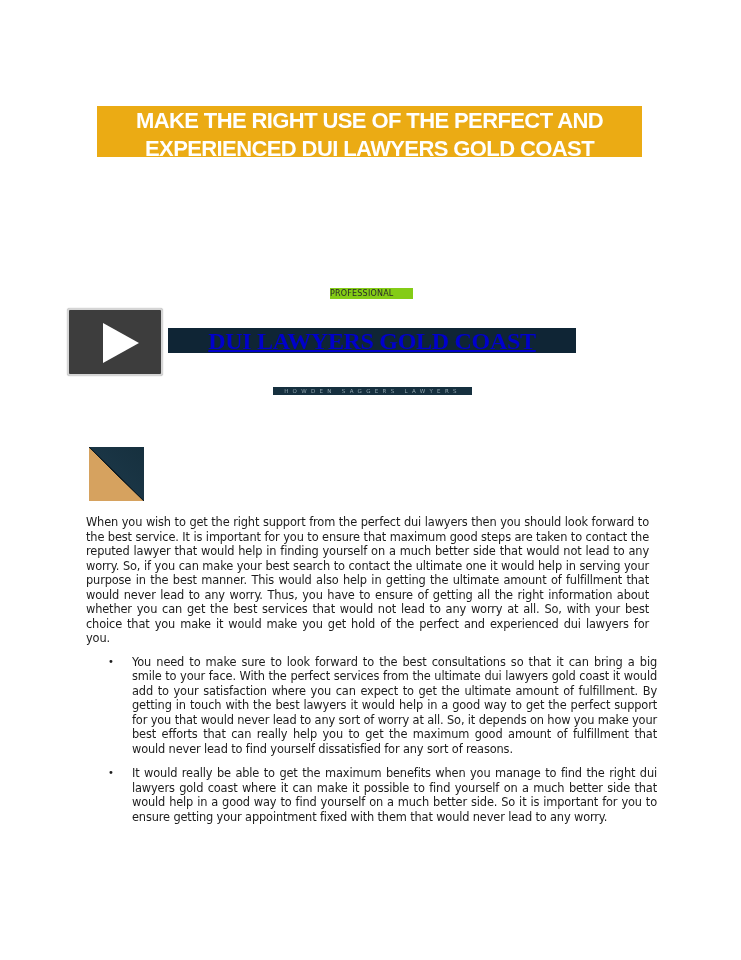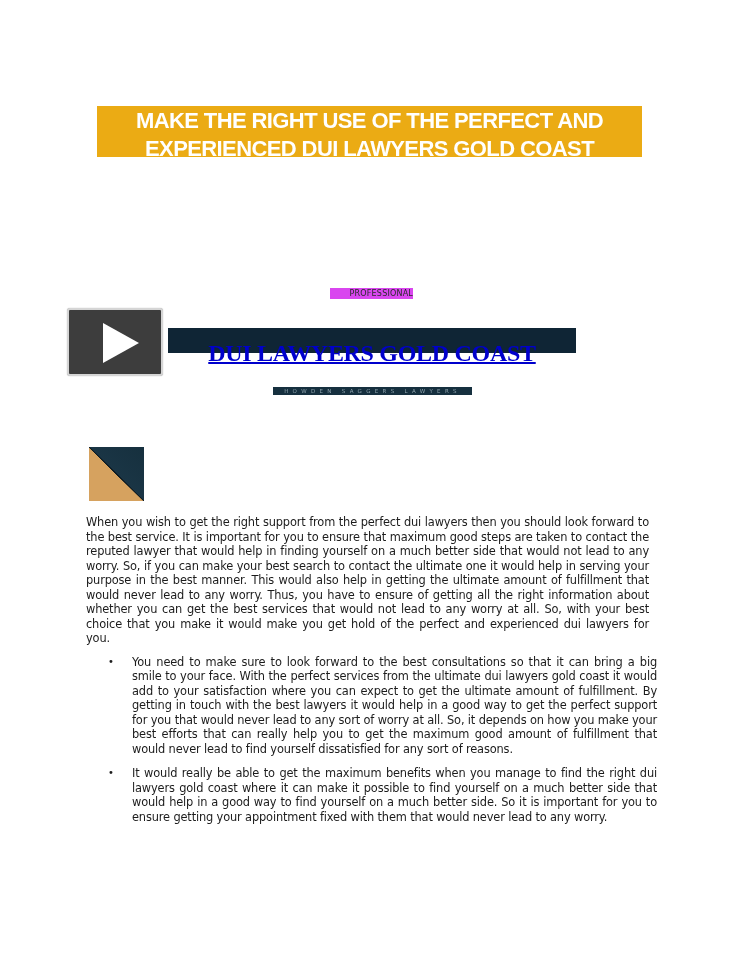--- a/index.html
+++ b/index.html
@@ -34,26 +34,26 @@
       letter-spacing: -0.6px;
       margin-top: 1px;
       text-transform: uppercase;
     }
     .badge-professional {
       position: absolute;
       left: 330px;
       top: 288px;
       width: 83px;
       height: 11px;
-      background: #d946ef;
+      background: #84cc16;
       color: #2a2a2a;
       font-family: "DejaVu Sans", sans-serif;
       font-size: 8px;
       line-height: 11px;
-      text-align: right;
+      text-align: left;
       letter-spacing: 0.2px;
     }
     .play-button {
       position: absolute;
       left: 67px;
       top: 308px;
       width: 96px;
       height: 68px;
       background: #3d3d3d;
       border: 2px solid #d5d5d5;
@@ -89,21 +89,20 @@
       color: #0000cc;
       font-family: "Liberation Serif", serif;
       font-weight: bold;
       font-size: 24px;
       line-height: 30px;
       text-decoration: underline;
       text-decoration-thickness: 2px;
       text-transform: uppercase;
       letter-spacing: -0.3px;
       white-space: nowrap;
-      margin-top: 12px;
     }
     .subtitle-band {
       position: absolute;
       left: 273px;
       top: 387px;
       width: 199px;
       height: 8px;
       background: #16303f;
       color: #8ea3ad;
       font-family: "DejaVu Sans", sans-serif;

